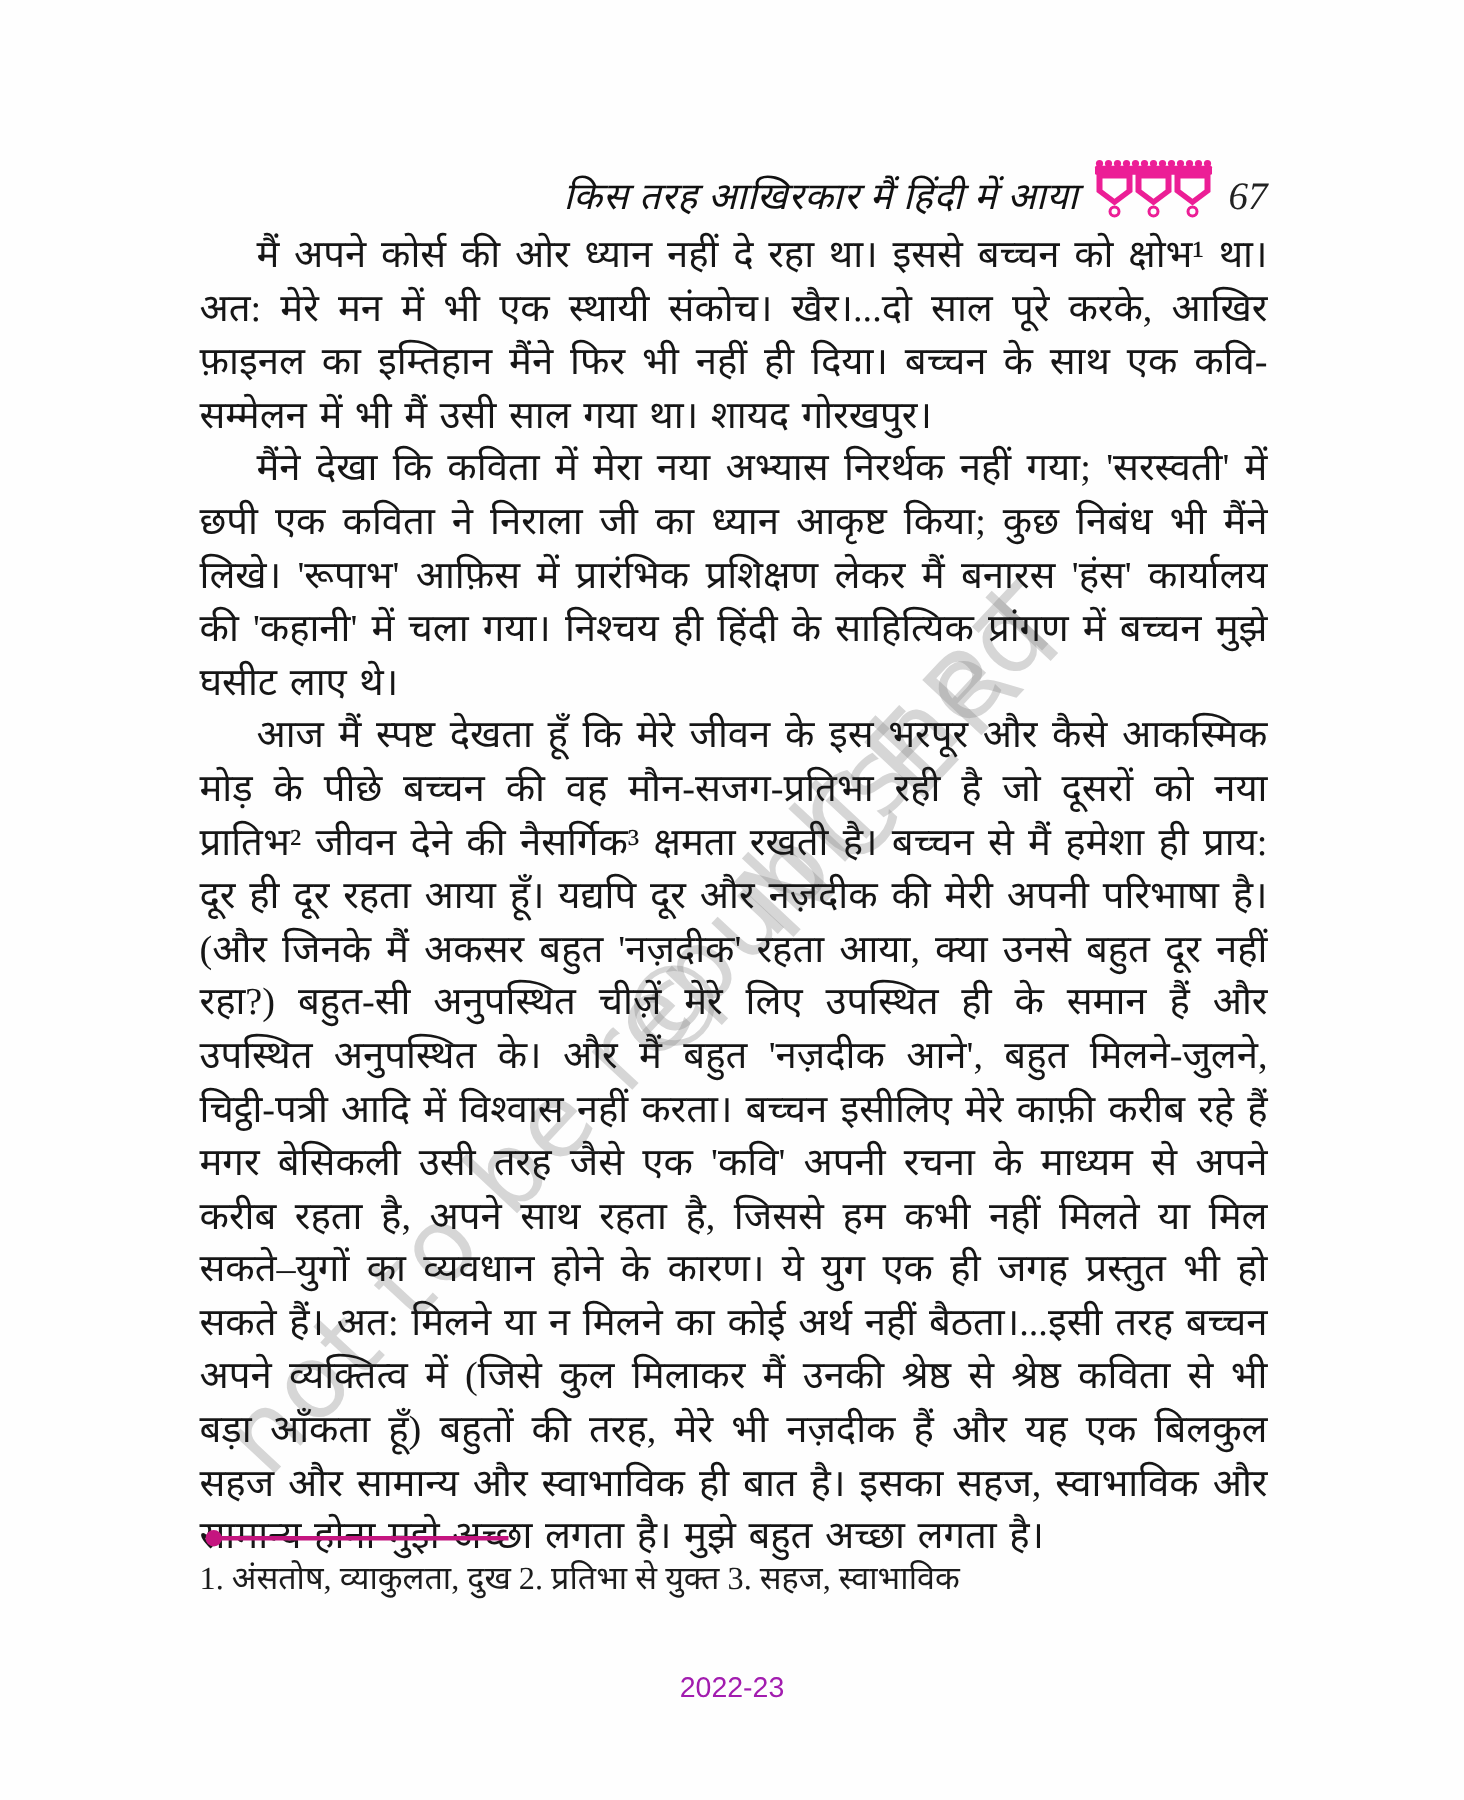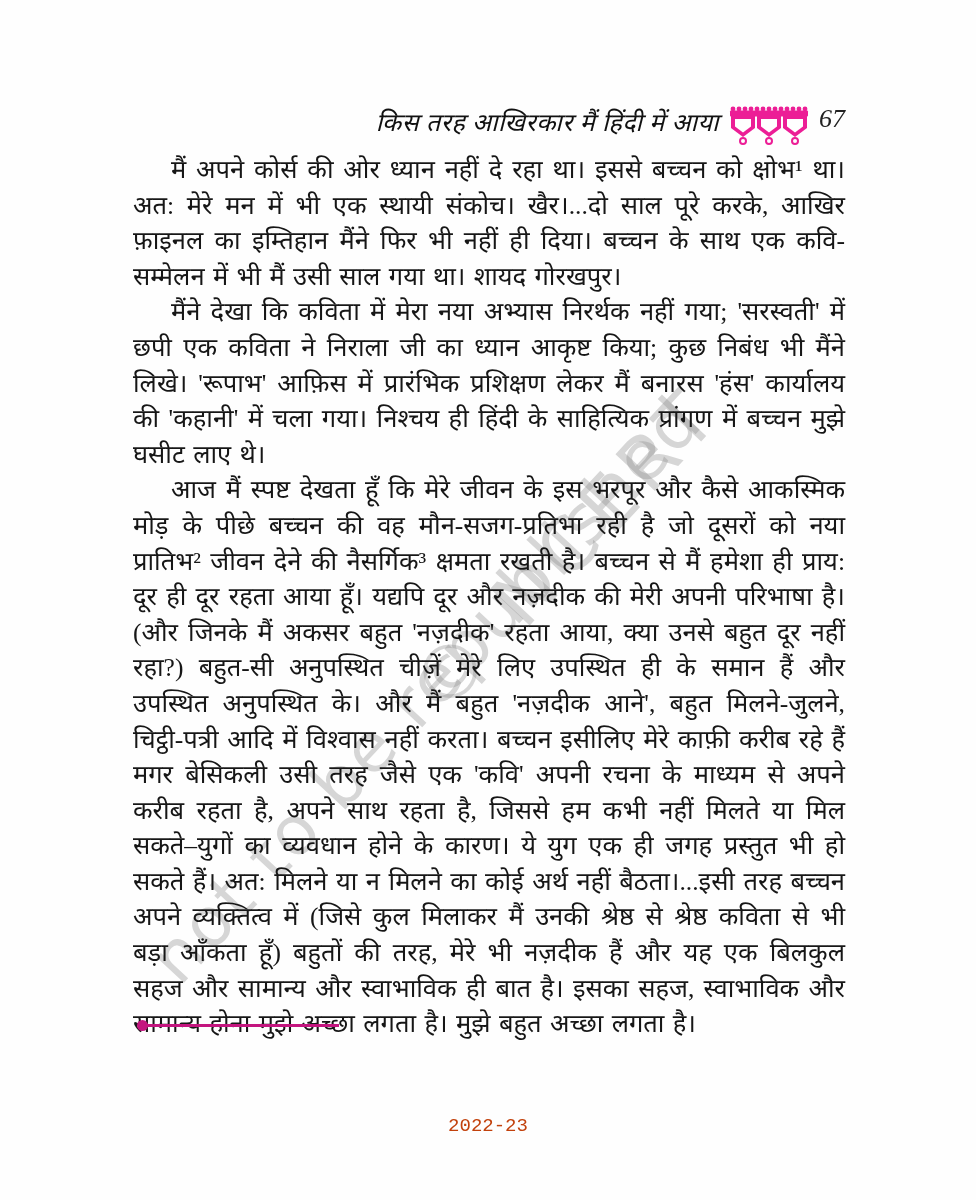--- a/index.html
+++ b/index.html
@@ -31,21 +31,21 @@
   }
   .wm2{
     font-size:68px;letter-spacing:2px;
     left:40px;top:650px;
     transform:rotate(-47deg);
   }
   
   .header{
     position:absolute;
     top:104px;left:133px;right:131px;
-    display:flex;justify-content:flex-end;align-items:flex-start;
+    display:flex;justify-content:flex-end;align-items:flex-end;
     gap:10px;
     z-index:2;
   }
   .header-title{
     font-style:italic;
     font-size:25px;
     color:#111;
     letter-spacing:0.5px;
   }
   .ornament{width:80px;height:42px;flex:0 0 auto;}
@@ -92,23 +92,23 @@
     left:133px;right:131px;top:1036px;
     font-size:21.5px;
     color:#1c1c1c;
     z-index:2;
   }
   
   .footer{
     position:absolute;
     left:0;right:0;top:1115px;
     text-align:center;
-    font-family:Liberation Mono, monospace;
+    font-family:Liberation Sans, sans-serif;
     font-size:19px;
-    color:#c2410c;
+    color:#a21caf;
     z-index:2;
   }
 </style>
 </head>
 <body>
 
 <div class="page">
 
   <div class="watermark wm1">© NCERT</div>
   <div class="watermark wm2">not to be republished</div>
@@ -156,16 +156,17 @@
     <p>मैं अपने कोर्स की ओर ध्यान नहीं दे रहा था। इससे बच्चन को क्षोभ¹ था। अत: मेरे मन में भी एक स्थायी संकोच। खैर।...दो साल पूरे करके, आखिर फ़ाइनल का इम्तिहान मैंने फिर भी नहीं ही दिया। बच्चन के साथ एक कवि-सम्मेलन में भी मैं उसी साल गया था। शायद गोरखपुर।</p>
     <p>मैंने देखा कि कविता में मेरा नया अभ्यास निरर्थक नहीं गया; 'सरस्वती' में छपी एक कविता ने निराला जी का ध्यान आकृष्ट किया; कुछ निबंध भी मैंने लिखे। 'रूपाभ' आफ़िस में प्रारंभिक प्रशिक्षण लेकर मैं बनारस 'हंस' कार्यालय की 'कहानी' में चला गया। निश्चय ही हिंदी के साहित्यिक प्रांगण में बच्चन मुझे घसीट लाए थे।</p>
     <p>आज मैं स्पष्ट देखता हूँ कि मेरे जीवन के इस भरपूर और कैसे आकस्मिक मोड़ के पीछे बच्चन की वह मौन-सजग-प्रतिभा रही है जो दूसरों को नया प्रातिभ² जीवन देने की नैसर्गिक³ क्षमता रखती है। बच्चन से मैं हमेशा ही प्राय: दूर ही दूर रहता आया हूँ। यद्यपि दूर और नज़दीक की मेरी अपनी परिभाषा है। (और जिनके मैं अकसर बहुत 'नज़दीक' रहता आया, क्या उनसे बहुत दूर नहीं रहा?) बहुत-सी अनुपस्थित चीज़ें मेरे लिए उपस्थित ही के समान हैं और उपस्थित अनुपस्थित के। और मैं बहुत 'नज़दीक आने', बहुत मिलने-जुलने, चिट्ठी-पत्री आदि में विश्वास नहीं करता। बच्चन इसीलिए मेरे काफ़ी करीब रहे हैं मगर बेसिकली उसी तरह जैसे एक 'कवि' अपनी रचना के माध्यम से अपने करीब रहता है, अपने साथ रहता है, जिससे हम कभी नहीं मिलते या मिल सकते–युगों का व्यवधान होने के कारण। ये युग एक ही जगह प्रस्तुत भी हो सकते हैं। अत: मिलने या न मिलने का कोई अर्थ नहीं बैठता।...इसी तरह बच्चन अपने व्यक्तित्व में (जिसे कुल मिलाकर मैं उनकी श्रेष्ठ से श्रेष्ठ कविता से भी बड़ा आँकता हूँ) बहुतों की तरह, मेरे भी नज़दीक हैं और यह एक बिलकुल सहज और सामान्य और स्वाभाविक ही बात है। इसका सहज, स्वाभाविक और सामान्य होना मुझे अच्छा लगता है। मुझे बहुत अच्छा लगता है।</p>
   </div>
 
   <div class="footnote-rule">
     <span class="footnote-bullet"></span>
     <span class="footnote-line"></span>
   </div>
 
+  <div class="footnote-text">1. अंसतोष, व्याकुलता, दुख 2. प्रतिभा से युक्त 3. सहज, स्वाभाविक</div>
 
   <div class="footer">2022-23</div>
 
 </div>
 
 </body></html>

